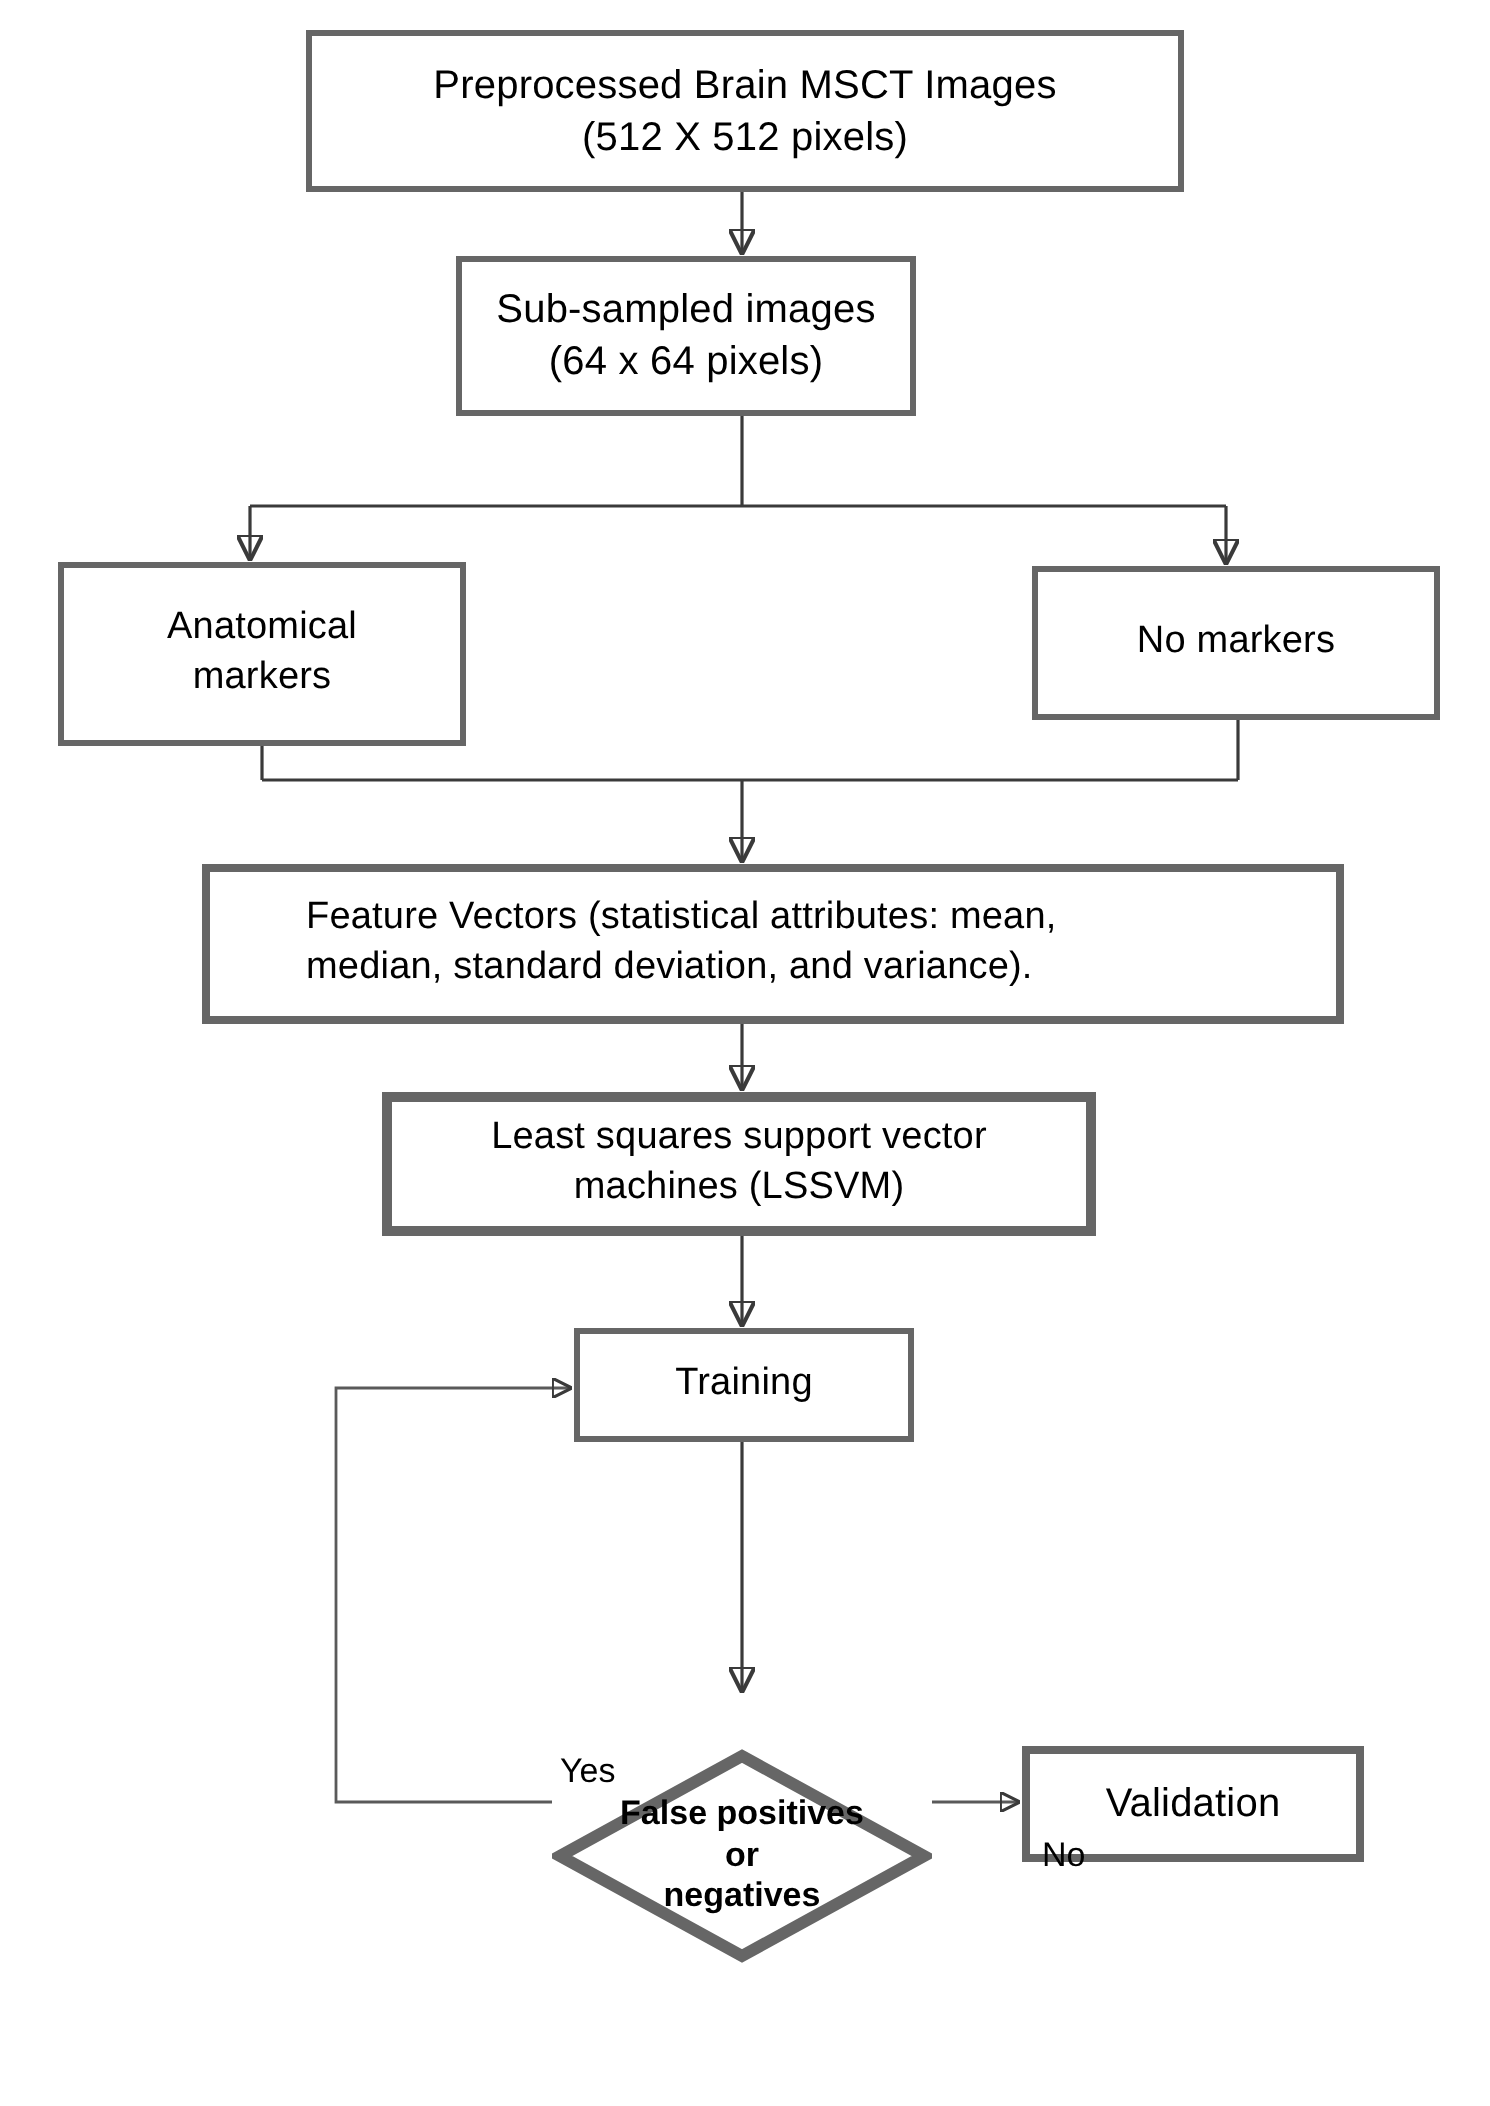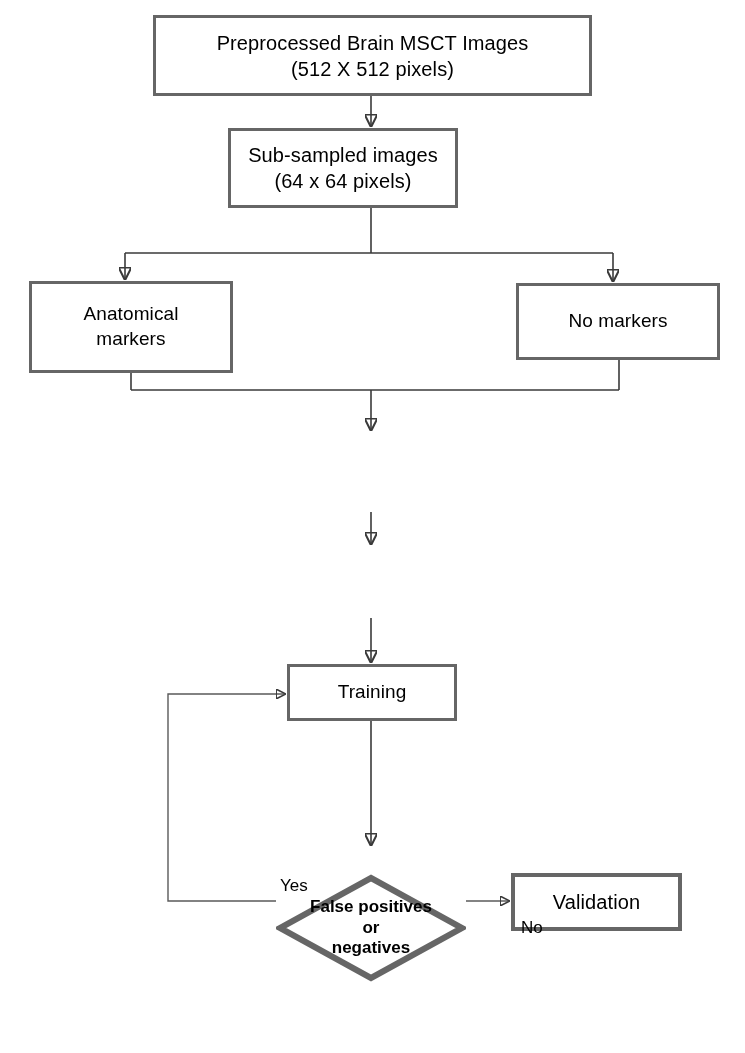--- a/index.html
+++ b/index.html
@@ -96,21 +96,25 @@
 (512 X 512 pixels)</div>
 
   <div class="node" style="left:228px;top:128px;width:230px;height:80px;font-size:20px;">Sub-sampled images
 (64 x 64 pixels)</div>
 
   <div class="node" style="left:29px;top:281px;width:204px;height:92px;font-size:19px;">Anatomical
 markers</div>
 
   <div class="node" style="left:516px;top:283px;width:204px;height:77px;font-size:19px;">No markers</div>
 
+  <div class="node med left" style="left:101px;top:432px;width:571px;height:80px;font-size:19px;padding-left:48px;">Feature Vectors (statistical attributes: mean,
+median, standard deviation, and variance).</div>
 
+  <div class="node thick" style="left:191px;top:546px;width:357px;height:72px;font-size:19px;">Least squares  support vector
+machines  (LSSVM)</div>
 
   <div class="node" style="left:287px;top:664px;width:170px;height:57px;font-size:19px;">Training</div>
 
   <div class="diamond-wrap" style="left:276px;top:874px;width:190px;height:108px;font-weight:bold;">
     <svg width="190" height="108" viewBox="0 0 190 108">
       <polygon points="95,4 186,54 95,104 4,54" fill="#ffffff" stroke="#666666" stroke-width="6"></polygon>
     </svg>
     <div class="diamond-label">False positives
 or
 negatives</div>

